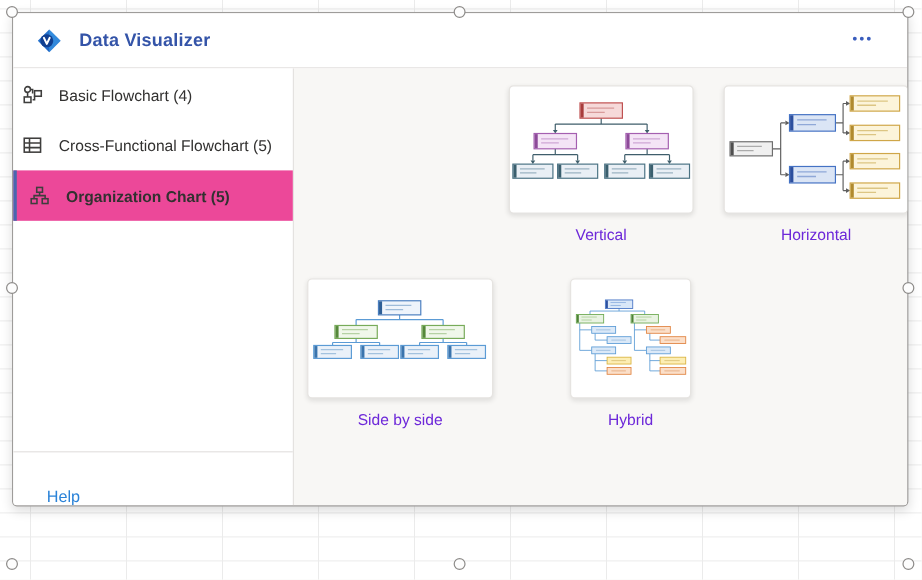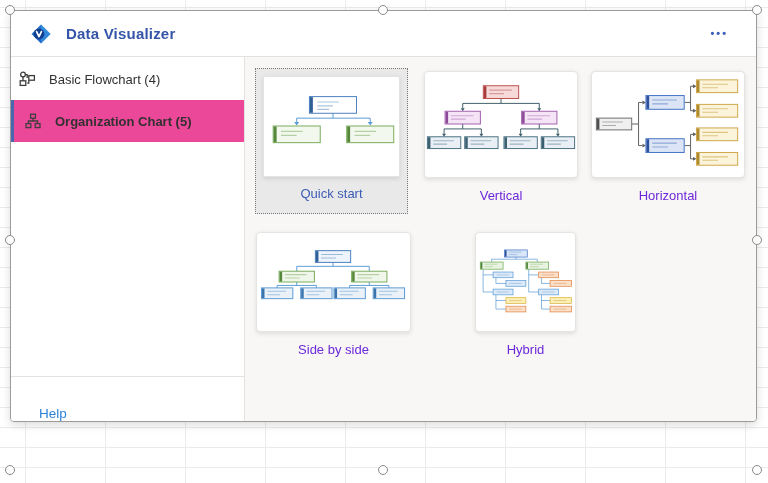--- a/index.html
+++ b/index.html
@@ -72,21 +72,21 @@
 
   .card-quickstart {
     position:absolute; left:10px; top:11px; width:153px; height:146px;
     background:#e9e9e9; border:1px dotted #7c7a78; padding:7px 7px 0 7px; cursor:pointer;
   }
   .card-quickstart .thumb { width:137px; height:101px; border-radius:2px; }
   .card-quickstart .card-label { color:#3b5bb5; margin-top:9px; }
 
   .card-vertical   { position:absolute; left:179px; top:14px;  width:154px; cursor:pointer; }
   .card-vertical   .thumb { height:107px; }
-  .card-horizontal { position:absolute; left:346px; top:14px;  width:154px; cursor:pointer; }
+  .card-horizontal { position:absolute; left:358px; top:14px;  width:154px; cursor:pointer; }
   .card-horizontal .thumb { height:107px; }
   .card-sidebyside { position:absolute; left:11px;  top:175px; width:155px; cursor:pointer; }
   .card-sidebyside .thumb { height:100px; }
   .card-hybrid     { position:absolute; left:192px; top:175px; width:139px; cursor:pointer;padding-left:38px; }
   .card-hybrid     .thumb { height:100px; }
 </style>
 </head>
 <body>
 
 <div class="handle" style="left:5px;top:5px"></div>
@@ -126,61 +126,49 @@
           <g fill="none" stroke="#3f3e3d" stroke-width="1.3">
             <circle cx="5" cy="4.6" r="2.4"></circle>
             <rect x="2.2" y="10.8" width="5.6" height="4.6"></rect>
             <rect x="10.8" y="5.6" width="5.6" height="4.6"></rect>
             <path d="M5 7 V10.8 M7.4 4.6 H9.2 V7.9 M9.2 13.1 H10.8 V10.2"></path>
           </g>
         </svg>
         <span>Basic Flowchart (4)</span>
       </div>
 
+      <div class="nav-item">
+        <svg class="nav-icon" viewBox="0 0 18 18">
+          <g fill="none" stroke="#3f3e3d" stroke-width="1.3">
+            <rect x="2.2" y="3.2" width="13.6" height="11.6"></rect>
+            <path d="M2.2 7.1 H15.8 M2.2 11 H15.8 M6.6 3.2 V14.8"></path>
+          </g>
+        </svg>
+        <span>Cross-Functional Flowchart (5)</span>
+      </div>
 
       <div class="nav-item selected">
         <svg class="nav-icon" viewBox="0 0 18 18">
           <g fill="none" stroke="#3f3e3d" stroke-width="1.3">
             <rect x="6.6" y="2.2" width="4.8" height="4"></rect>
             <path d="M9 6.2 V9 M4.4 11.6 V9 H13.6 V11.6"></path>
             <rect x="2" y="11.6" width="4.8" height="4"></rect>
             <rect x="11.2" y="11.6" width="4.8" height="4"></rect>
           </g>
         </svg>
         <span>Organization Chart (5)</span>
       </div>
 
       <div class="help-area">
         <a class="help-link">Help</a>
       </div>
     </div>
 
     <div class="main">
 
-      <div class="card-quickstart">
-        <div class="thumb">
-          <svg viewBox="0 0 137 101">
-            <g stroke="#5b9bd5" fill="none" stroke-width="1">
-              <path d="M70 37 V42 M33 42 H108 M33 42 V46 M108 42 V46"></path>
-            </g>
-            <path d="M30.5 46 L35.5 46 L33 49.5 Z" fill="#5b9bd5"></path>
-            <path d="M105.5 46 L110.5 46 L108 49.5 Z" fill="#5b9bd5"></path>
-            <rect x="46" y="20" width="48" height="17" fill="#ffffff" stroke="#4a7ebf"></rect>
-            <rect x="46.5" y="20.5" width="3" height="16" fill="#2e5f96"></rect>
-            <path d="M54 25.5 H76 M54 29.5 H70 M54 33 H66" stroke="#aac4de" stroke-width="1.2" fill="none"></path>
-            <rect x="9" y="50" width="48" height="17" fill="#f2f8ee" stroke="#77ab59"></rect>
-            <rect x="9.5" y="50.5" width="3" height="16" fill="#55883a"></rect>
-            <path d="M17 55.5 H39 M17 59.5 H33" stroke="#b5d1a4" stroke-width="1.2" fill="none"></path>
-            <rect x="84" y="50" width="48" height="17" fill="#f2f8ee" stroke="#77ab59"></rect>
-            <rect x="84.5" y="50.5" width="3" height="16" fill="#55883a"></rect>
-            <path d="M92 55.5 H114 M92 59.5 H108" stroke="#b5d1a4" stroke-width="1.2" fill="none"></path>
-          </svg>
-        </div>
-        <div class="card-label">Quick start</div>
-      </div>
 
       <div class="card-vertical">
         <div class="thumb">
           <svg viewBox="0 0 154 107">
             <g stroke="#3f5e6b" fill="none" stroke-width="1">
               <path d="M77 27 V32 M38 32 H116 M38 32 V37 M116 32 V37
                        M38 53 V58 M19 58 H57 M19 58 V63 M57 58 V63
                        M116 53 V58 M97 58 H135 M97 58 V63 M135 58 V63"></path>
             </g>
             <path d="M36 37 L40 37 L38 40 Z M114 37 L118 37 L116 40 Z

